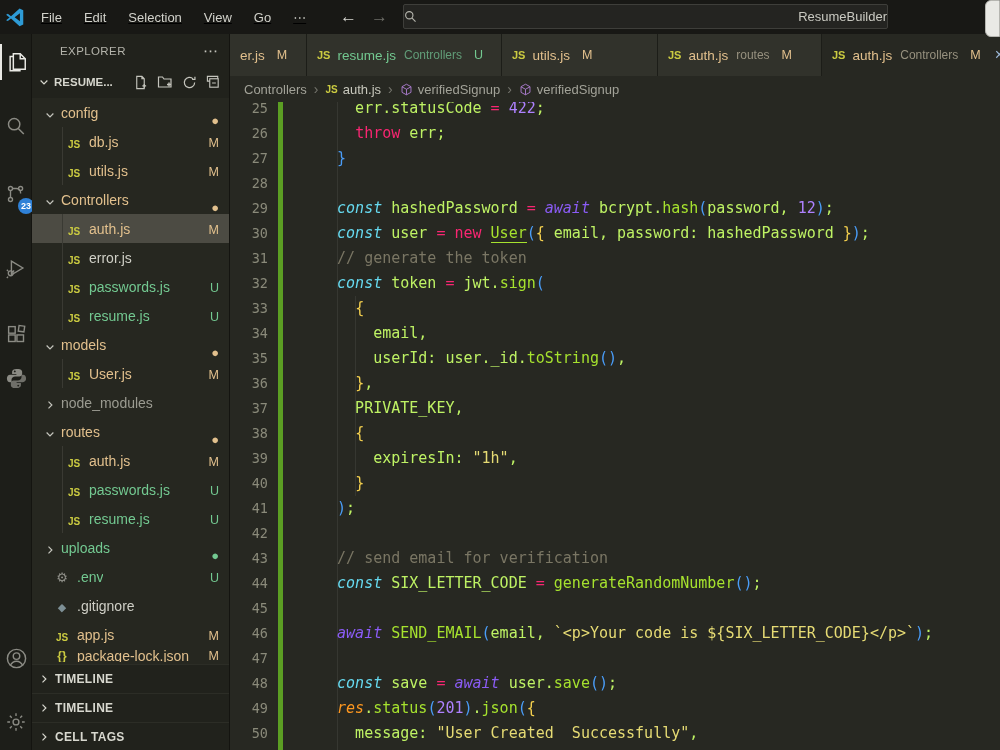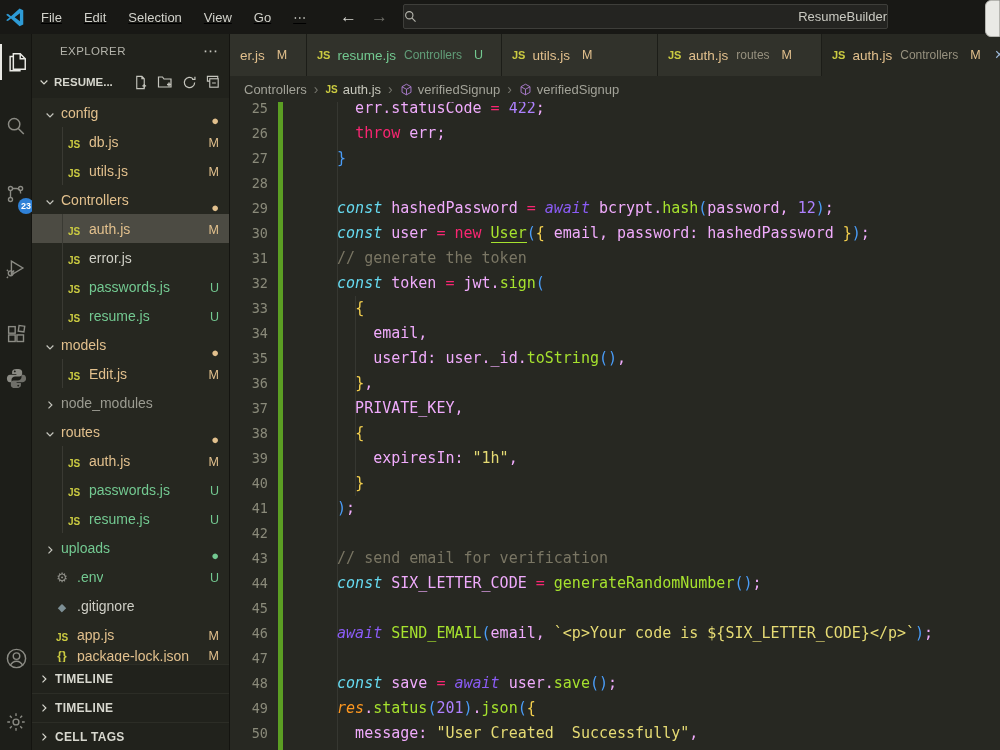--- a/index.html
+++ b/index.html
@@ -86,21 +86,21 @@
 
   
   .code { position:absolute; top:68px; left:0; right:0; bottom:0; overflow:hidden;
           font-family:"DejaVu Sans Mono",monospace; font-size:15px; }
   .gitbar { position:absolute; left:48px; top:0; bottom:0; width:5px; background:#5b9e23; }
   .iguide { position:absolute; width:1px; background:rgba(255,255,255,.07); }
   .codelines { position:absolute; top:-6px; left:0; right:0; }
   .cl { height:25px; line-height:25px; position:relative; }
   .ln { display:inline-block; width:38px; text-align:right; color:#8a8a7a; font-size:13.5px; }
   .lc { position:absolute; left:89px; top:0; white-space:pre; }
-  .tk.w  { color:#f0abfc; }
+  .tk.w  { color:#bef264; }
   .tk.b  { color:#66d9ef; font-style:italic; }
   .tk.p  { color:#f92672; }
   .tk.pi { color:#8b5cf6; font-style:italic; }
   .tk.g  { color:#a6e22e; }
   .tk.gu { color:#a6e22e; border-bottom:1.5px solid #a6e22e; }
   .tk.n  { color:#ae81ff; }
   .tk.s  { color:#e6db74; }
   .tk.c  { color:#7a7664; }
   .tk.o  { color:#fd971f; font-style:italic; }
   .tk.bb { color:#4a9df8; }
@@ -332,21 +332,21 @@
             <span class="tlabel c-mod">models</span>
             <span class="tdot c-mod">●</span>
           </div>
         </div>
         <div class="trow">
           <span class="tguide"></span>
           <div class="tr-inner" style="padding-left: 34px;">
             <span class="ticon">
               <span class="jsbadge">JS</span>
             </span>
-            <span class="tlabel c-mod">Edit.js</span>
+            <span class="tlabel c-mod">User.js</span>
             <span class="tbadge c-mod">M</span>
           </div>
         </div>
         <div class="trow">
           <div class="tr-inner" style="padding-left: 12px;">
             <span class="tchev">
               <svg width="12" height="12" viewBox="0 0 16 16" fill="none" stroke="currentColor" stroke-width="1.6">
                 <path d="m6 3.5 4.5 4.5L6 12.5"></path>
               </svg>
             </span>

